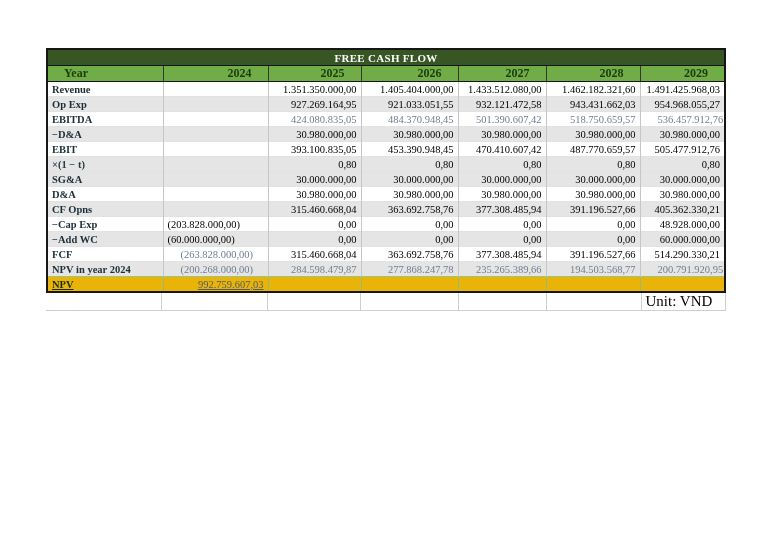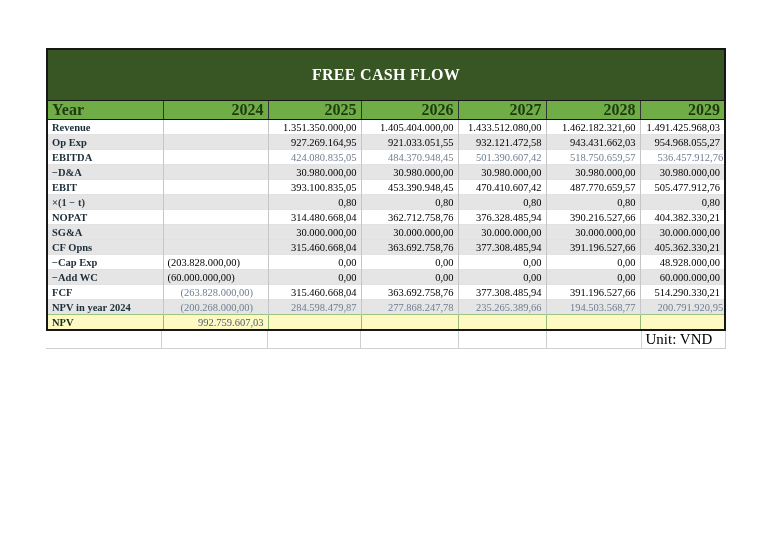--- a/index.html
+++ b/index.html
@@ -2,41 +2,41 @@
 <html><head>
 <meta charset="utf-8">
 <style>
   html,body{margin:0;padding:0;background:#ffffff;}
   body{width:768px;height:543px;position:relative;font-family:"Liberation Serif", serif;
        -webkit-font-smoothing:antialiased;}
   .sheet{position:absolute;left:46px;top:48px;width:680px;}
   .tbl-wrap{border:2px solid #161616;}
   table{border-collapse:collapse;table-layout:fixed;width:100%;}
   
-  .title-cell{background:#375623;color:#ffffff;font-weight:bold;font-size:16px;
+  .title-cell{background:#375623;color:#ffffff;font-weight:bold;font-size:11px;
               text-align:center;height:15px;border-bottom:1px solid #141414;
-              letter-spacing:.3px;padding:16px;}
-  
-  .year-row th{background:#70ad47;color:#1e3b10;font-weight:bold;font-size:16px;
-               height:14px;text-align:right;padding:0 4px;white-space:nowrap;
+              letter-spacing:.3px;padding:0;}
+  
+  .year-row th{background:#70ad47;color:#1e3b10;font-weight:bold;font-size:12px;
+               height:14px;text-align:right;padding:0 16px;white-space:nowrap;
                border-left:1px solid #353535;border-bottom:1px solid #141414;}
   .year-row th:first-child{text-align:left;border-left:none;}
   
   tbody td{font-size:10.5px;height:14px;padding:0 4px;white-space:nowrap;overflow:hidden;
            border-left:1px solid #c6c6c6;border-top:1px solid #e2e2e2;background:#ffffff;}
   tbody td:first-child{border-left:none;}
   tbody tr:first-child td{border-top:none;}
   tbody tr.stripe td{background:#e5e5e5;}
   td.label{font-weight:bold;color:#1c2e38;text-align:left;}
   td.label.thin{font-weight:bold;color:#2a3a44;}
   td.num{text-align:right;color:#000000;}
   td.muted{color:#6f7e92;padding-left:17px;}
   td.left{text-align:left;}
   
-  tbody tr.highlight td{background:#fef9c3;border-left-color:#93bd76;border-top-color:#9cc481;}
+  tbody tr.highlight td{background:#eab308;border-left-color:#93bd76;border-top-color:#9cc481;text-decoration:underline;}
   tbody tr.highlight td.label{color:#16301d;}
   tbody tr.highlight td.muted{color:#4e5d6b;}
   
   .unit-table td{font-size:15px;height:14px;padding:0 4px;white-space:nowrap;
                  border:1px solid #cfcfcf;border-top:none;color:#000;text-align:left;}
 </style>
 </head>
 <body>
 
 <div class="sheet">
@@ -113,37 +113,37 @@
           </tr>
           <tr class="stripe">
             <td class="label thin">×(1 − t)</td>
             <td class="num"></td>
             <td class="num">0,80</td>
             <td class="num">0,80</td>
             <td class="num">0,80</td>
             <td class="num">0,80</td>
             <td class="num">0,80</td>
           </tr>
-          <tr>
-            <td class="label">NOPAT</td>
-            <td class="num"></td>
-            <td class="num">314.480.668,04</td>
-            <td class="num">362.712.758,76</td>
-            <td class="num">376.328.485,94</td>
-            <td class="num">390.216.527,66</td>
-            <td class="num">404.382.330,21</td>
-          </tr>
           <tr class="stripe">
             <td class="label">SG&amp;A</td>
             <td class="num"></td>
             <td class="num">30.000.000,00</td>
             <td class="num">30.000.000,00</td>
             <td class="num">30.000.000,00</td>
             <td class="num">30.000.000,00</td>
             <td class="num">30.000.000,00</td>
+          </tr>
+          <tr>
+            <td class="label">D&amp;A</td>
+            <td class="num"></td>
+            <td class="num">30.980.000,00</td>
+            <td class="num">30.980.000,00</td>
+            <td class="num">30.980.000,00</td>
+            <td class="num">30.980.000,00</td>
+            <td class="num">30.980.000,00</td>
           </tr>
           <tr class="stripe">
             <td class="label">CF Opns</td>
             <td class="num"></td>
             <td class="num">315.460.668,04</td>
             <td class="num">363.692.758,76</td>
             <td class="num">377.308.485,94</td>
             <td class="num">391.196.527,66</td>
             <td class="num">405.362.330,21</td>
           </tr>

